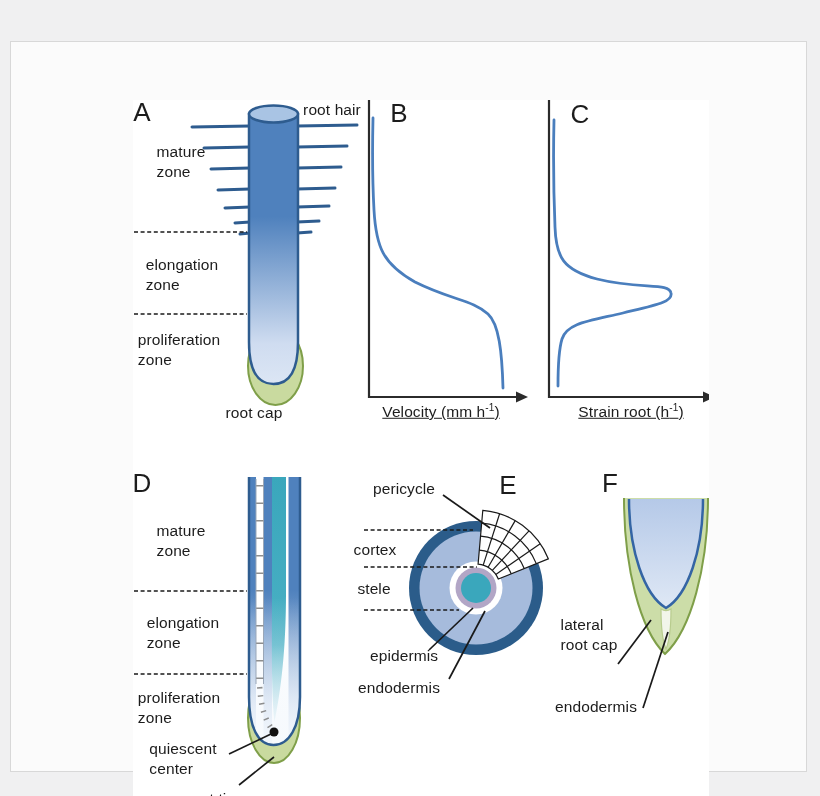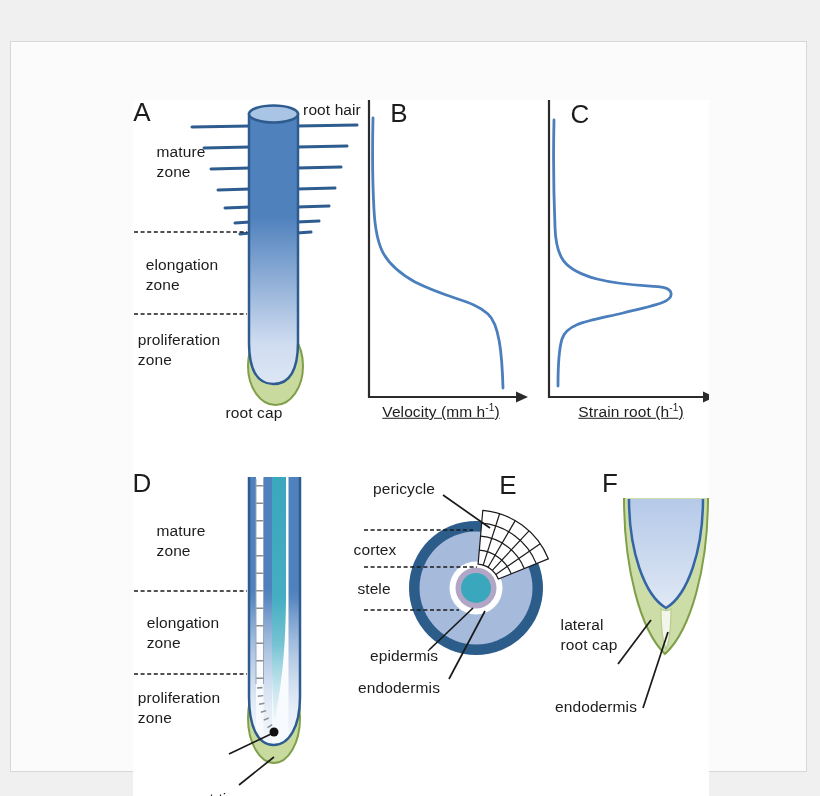--- a/index.html
+++ b/index.html
@@ -213,20 +213,22 @@
 
     <div class="lbl axis-label" style="left:308px;top:312px"><span>Velocity (mm h</span><sup>-1</sup><span>)</span></div>
     <div class="lbl axis-label" style="left:498px;top:312px"><span>Strain root (h</span><sup>-1</sup><span>)</span></div>
 
     <div class="lbl" style="left:48px;top:441px">mature
 zone</div>
     <div class="lbl" style="left:50px;top:533px">elongation
 zone</div>
     <div class="lbl" style="left:46px;top:608px">proliferation
 zone</div>
+    <div class="lbl" style="left:50px;top:659px">quiescent
+center</div>
     <div class="lbl" style="left:78px;top:699px">root tip</div>
 
     <div class="lbl" style="left:271px;top:389px">pericycle</div>
     <div class="lbl" style="left:242px;top:450px">cortex</div>
     <div class="lbl" style="left:241px;top:489px">stele</div>
     <div class="lbl" style="left:271px;top:556px">epidermis</div>
     <div class="lbl" style="left:266px;top:588px">endodermis</div>
 
     <div class="lbl" style="left:456px;top:535px">lateral
 root cap</div>

